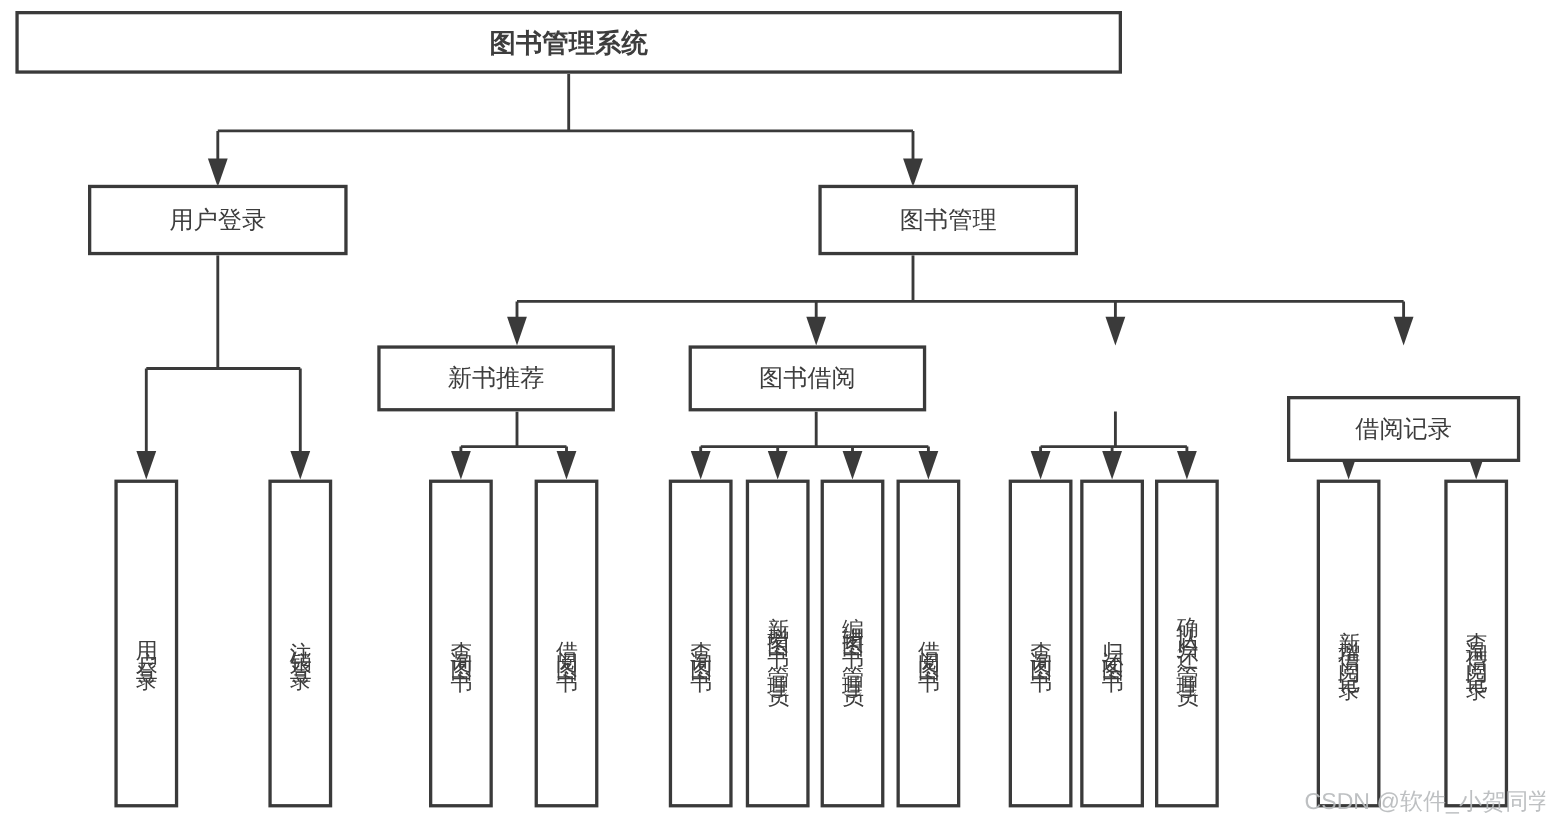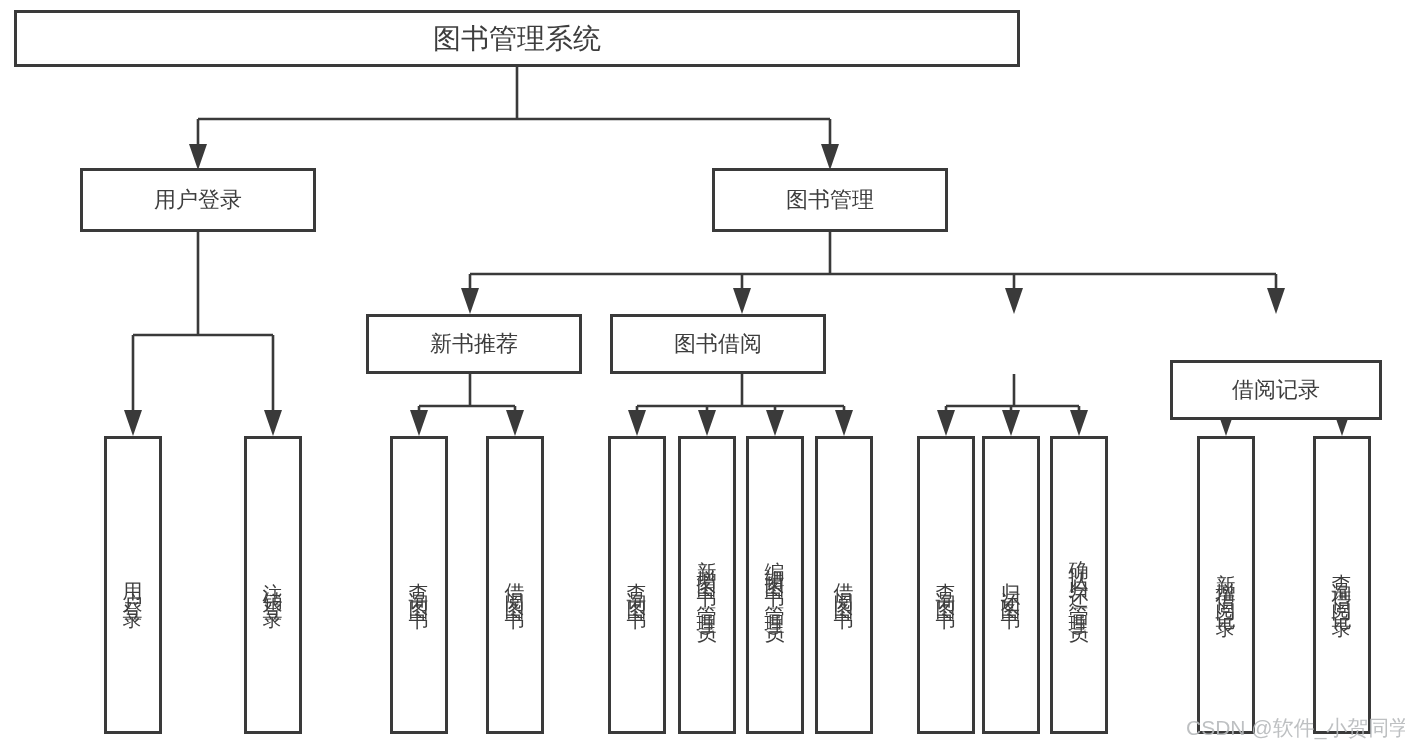--- a/index.html
+++ b/index.html
@@ -27,27 +27,27 @@
   .node {
     position: absolute;
     border: 3px solid var(--line);
     background: #fff;
     display: flex;
     align-items: center;
     justify-content: center;
     color: var(--text);
     text-align: center;
   }
-  .root-node   { left: 14px;  top: 10px;  width: 1006px; height: 57px; font-size: 28px; }
+  .root-node   { left: 14px;  top: 10px;  width: 1006px; height: 57px; font-size: 24px; font-weight: bold; }
   .l2-node    { top: 168px; height: 64px; width: 236px; font-size: 22px; }
   .l2-a       { left: 80px; }
-  .l2-b       { left: 712px; }
+  .l2-b       { left: 744px; }
   .l3-node    { top: 314px; height: 60px; width: 216px; font-size: 22px; }
-  .l3-a       { left: 366px; }
-  .l3-b       { left: 610px; }
+  .l3-a       { left: 343px; }
+  .l3-b       { left: 626px; }
   .l3-c       { left: 906px; }
   .l3-d       { left: 1170px; width: 212px; margin-top: 46px; }
   .vnode {
     position: absolute;
     top: 436px;
     width: 58px;
     height: 298px;
     border: 3px solid var(--line);
     background: #fff;
     display: flex;

